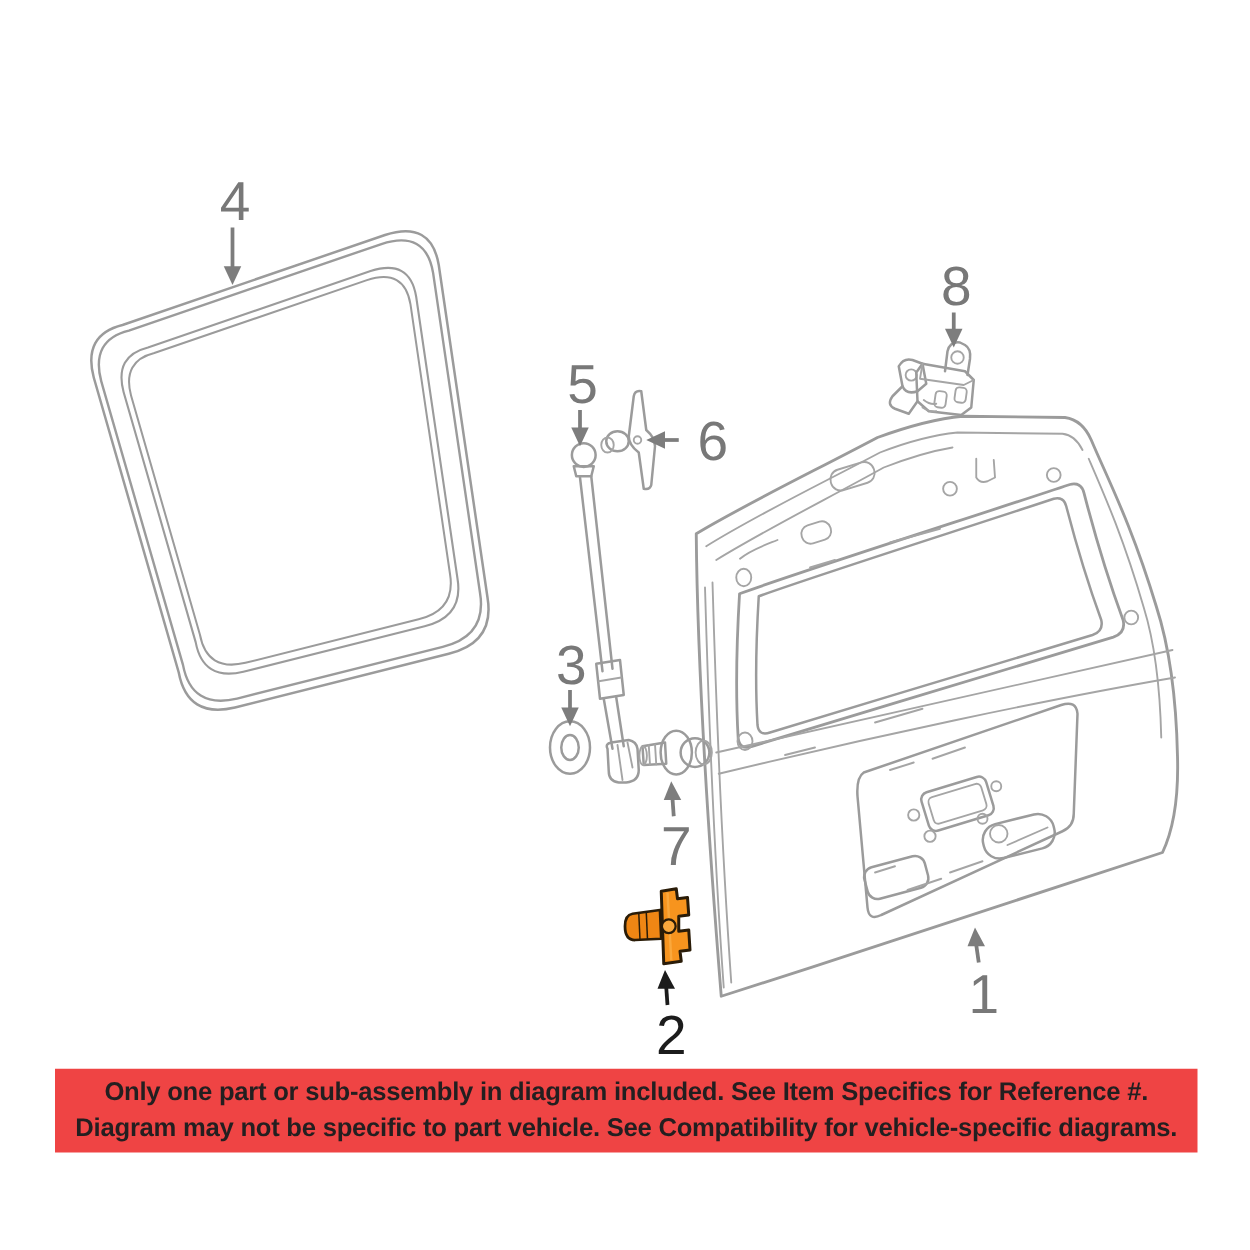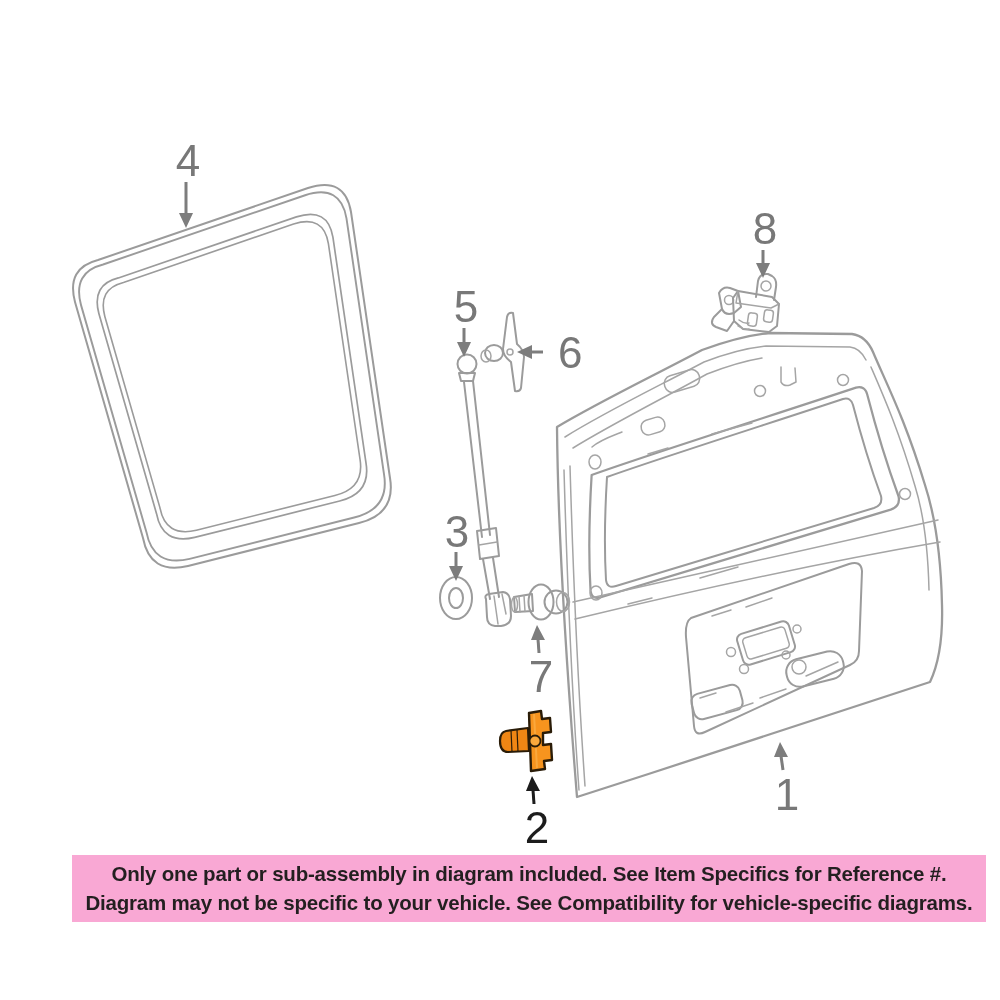--- a/index.html
+++ b/index.html
@@ -6,23 +6,23 @@
   .stage{position:relative;width:1000px;height:1000px;background:#ffffff;overflow:hidden;
          font-family:"Liberation Sans", sans-serif;}
   svg{position:absolute;left:0;top:0;}
   .ln{fill:none;stroke:#9b9b9b;stroke-width:2;stroke-linecap:round;stroke-linejoin:round;}
   .fn{fill:none;stroke:#a5a5a5;stroke-width:1.5;stroke-linecap:round;stroke-linejoin:round;}
   .callout{font-family:"Liberation Sans", sans-serif;font-size:44px;font-weight:500;}
   .arr{stroke:#7d7d7d;stroke-width:3;}
   .arrh{fill:#7d7d7d;stroke:none;}
   .arrb{stroke:#1c1c1c;stroke-width:3;}
   .arrhb{fill:#1c1c1c;stroke:none;}
-  .banner{position:absolute;left:44px;top:855px;width:914px;height:63px;background:#f9a8d4;
+  .banner{position:absolute;left:44px;top:855px;width:914px;height:63px;background:#ef4444;
           color:#231F20;font-weight:bold;font-size:20.5px;line-height:29px;text-align:center;
-          letter-spacing:-0.2px;padding-top:4px;box-sizing:content-box;white-space:nowrap;margin-left:28px;}
+          letter-spacing:-0.2px;padding-top:4px;box-sizing:content-box;white-space:nowrap;}
 </style>
 </head>
 <body>
 
 <div class="stage">
 <svg width="1000" height="1000" viewBox="0 0 1000 1000">
 
   <defs>
     <path id="sealOuter" class="ln" d="M 98,260 L 308,188 Q 345,176 351,212 L 390,478 Q 396,514 359,523 L 188,566 Q 150,575 143,538 L 75,302 Q 66,268 98,260 Z"></path>
     <path id="winOpen" class="ln" d="M 607,477 C 660,458 780,420 843,399 Q 851,397 853,405 C 860,432 870,466 881,496 Q 883,505 874,508 C 800,531 700,560 616,586 Q 607,589 606,580 C 604,546 605,510 607,477 Z"></path>
@@ -188,15 +188,15 @@
   <g class="callout">
     <line class="arr" x1="763" y1="250" x2="763" y2="264"></line>
     <polygon class="arrh" points="763,278 756,263 770,263"></polygon>
     <text x="765" y="244" text-anchor="middle" fill="#787878">8</text>
   </g>
 
 </svg>
 
   <div class="banner">
     <div>Only one part or sub-assembly in diagram included. See Item Specifics for Reference #.</div>
-    <div>Diagram may not be specific to your vehicle. See Compatibility for vehicle-specific diagrams.</div>
+    <div>Diagram may not be specific to part vehicle. See Compatibility for vehicle-specific diagrams.</div>
   </div>
 </div>
 
 </body></html>

